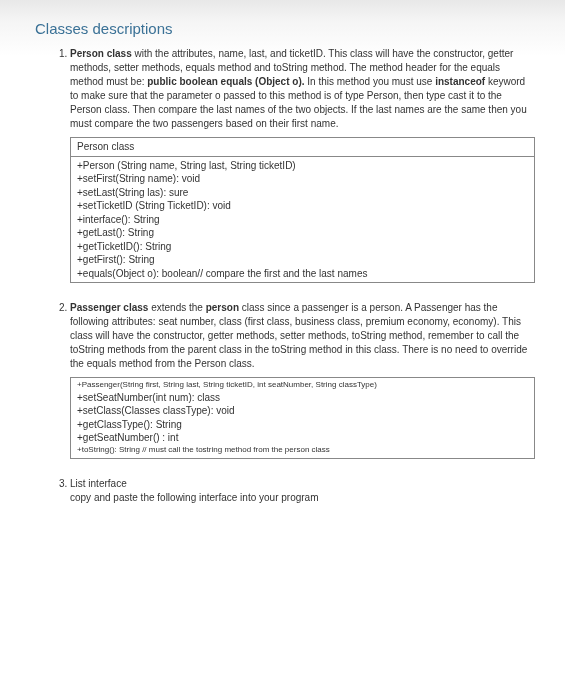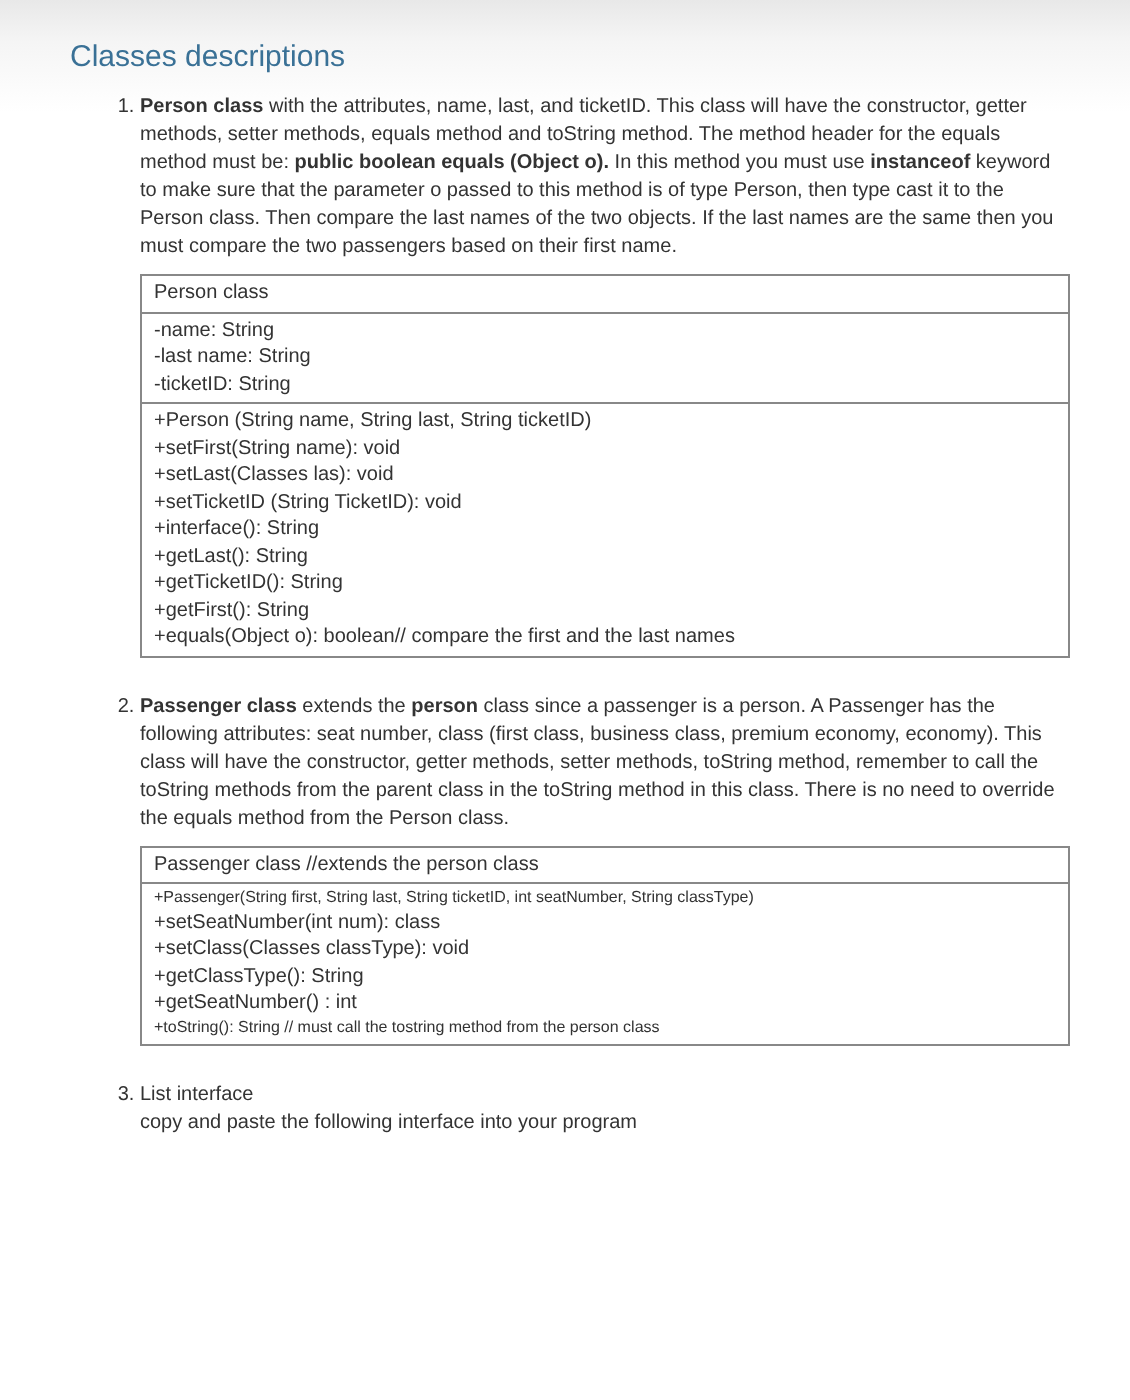--- a/index.html
+++ b/index.html
@@ -63,48 +63,38 @@
 <ol>
   <li>
     <div class="desc"><strong>Person class</strong> with the attributes, name, last, and ticketID.  This class will have the constructor, getter methods, setter methods, equals method and toString method. The method header for the equals method must be: <strong>public boolean equals (Object o).</strong> In this method you must use <strong>instanceof</strong> keyword to make sure that the parameter o passed to this method is of type Person, then type cast it to the Person class.  Then compare the last names of the two objects. If the last names are the same then you must compare the two passengers based on their first name.</div>
     <table>
       <tbody>
           <tr>
             <td>Person class</td>
           </tr>
       <tr>
             <td>
-              <span class="cell-line">-name: String</span>
-              <span class="cell-line">-last name: String</span>
-              <span class="cell-line">-ticketID: String</span>
-            </td>
-          </tr>
-      <tr>
-            <td>
               <span class="cell-line">+Person (String name, String last, String ticketID)</span>
               <span class="cell-line">+setFirst(String name): void</span>
-              <span class="cell-line">+setLast(Classes las): void</span>
+              <span class="cell-line">+setLast(String las): sure</span>
               <span class="cell-line">+setTicketID (String TicketID): void</span>
               <span class="cell-line">+interface(): String</span>
               <span class="cell-line">+getLast(): String</span>
               <span class="cell-line">+getTicketID(): String</span>
               <span class="cell-line">+getFirst(): String</span>
               <span class="cell-line">+equals(Object o): boolean// compare the first and the last names</span>
             </td>
           </tr>
     </tbody>
       </table>
   </li>
   <li>
     <div class="desc"><strong>Passenger class</strong> extends the <strong>person</strong> class since a passenger is a person. A Passenger has the following attributes: seat number, class (first class, business class, premium economy, economy). This class will have the constructor, getter methods, setter methods, toString method, remember to call the toString methods from the parent class in the toString method in this class.  There is no need to override the equals method from the Person class.</div>
     <table>
       <tbody>
-          <tr>
-            <td>Passenger class  //extends the person class</td>
-          </tr>
       <tr>
             <td>
               <span class="cell-line" style="font-size: 8px;">+Passenger(String first, String last, String ticketID, int seatNumber, String classType)</span>
               <span class="cell-line">+setSeatNumber(int num): class</span>
               <span class="cell-line">+setClass(Classes classType): void</span>
               <span class="cell-line">+getClassType(): String</span>
               <span class="cell-line">+getSeatNumber() : int</span>
               <span class="cell-line" style="font-size: 8px;">+toString(): String // must call the tostring method from the person class</span>
             </td>
           </tr>

